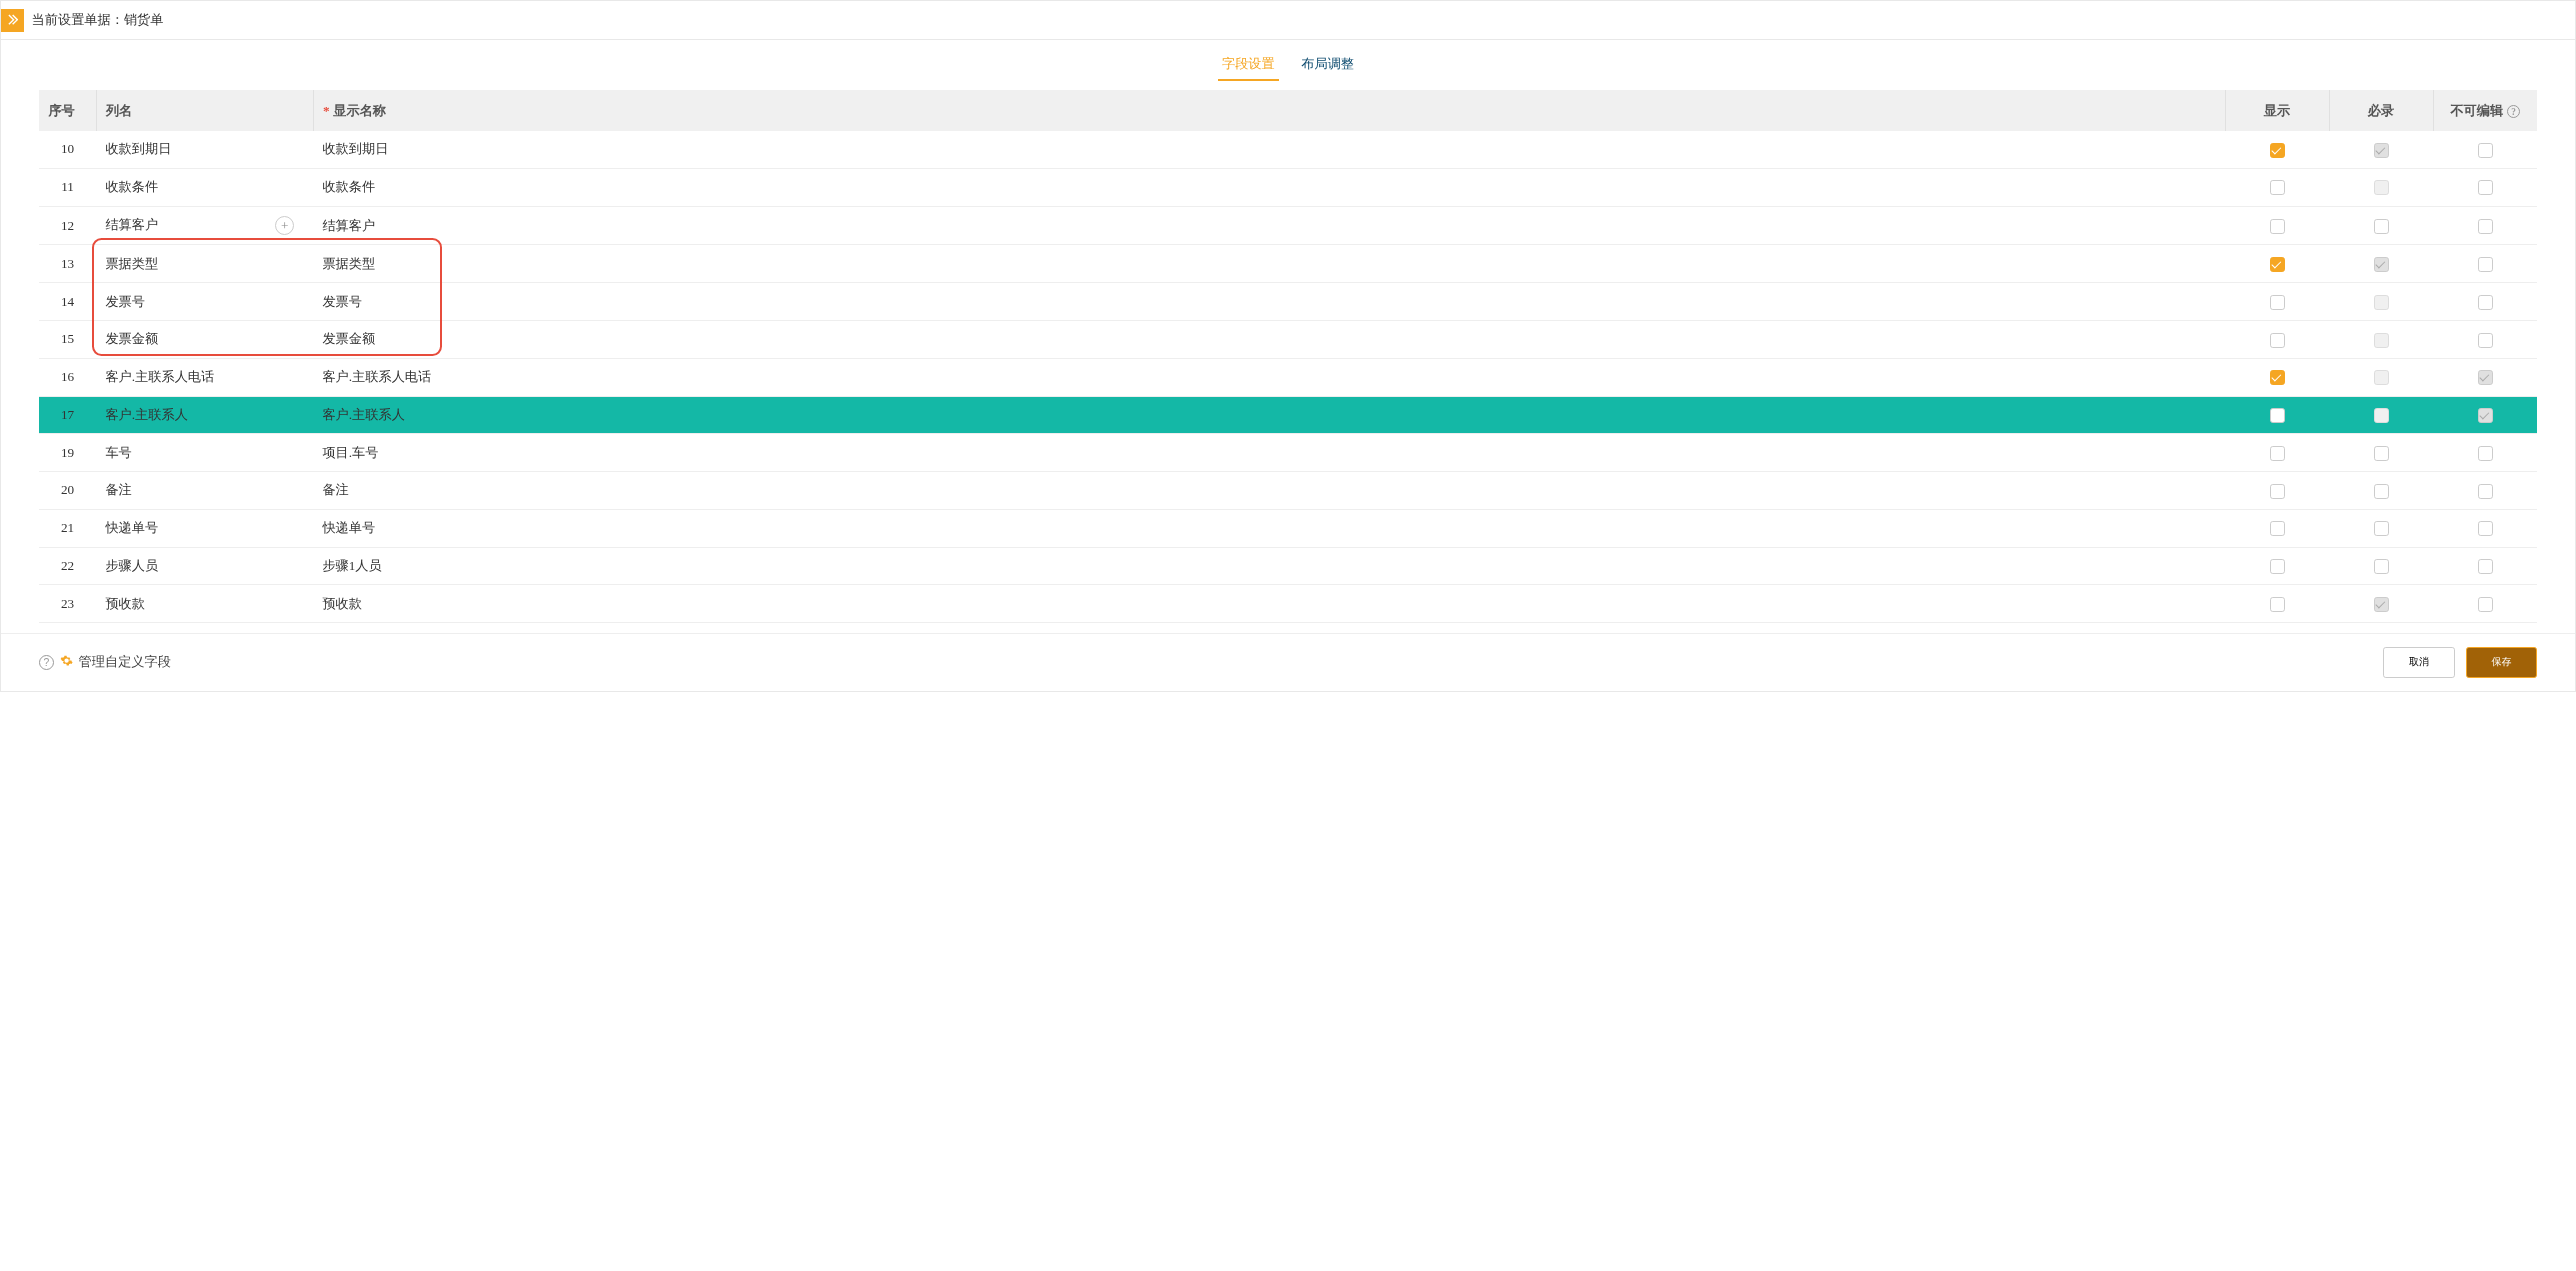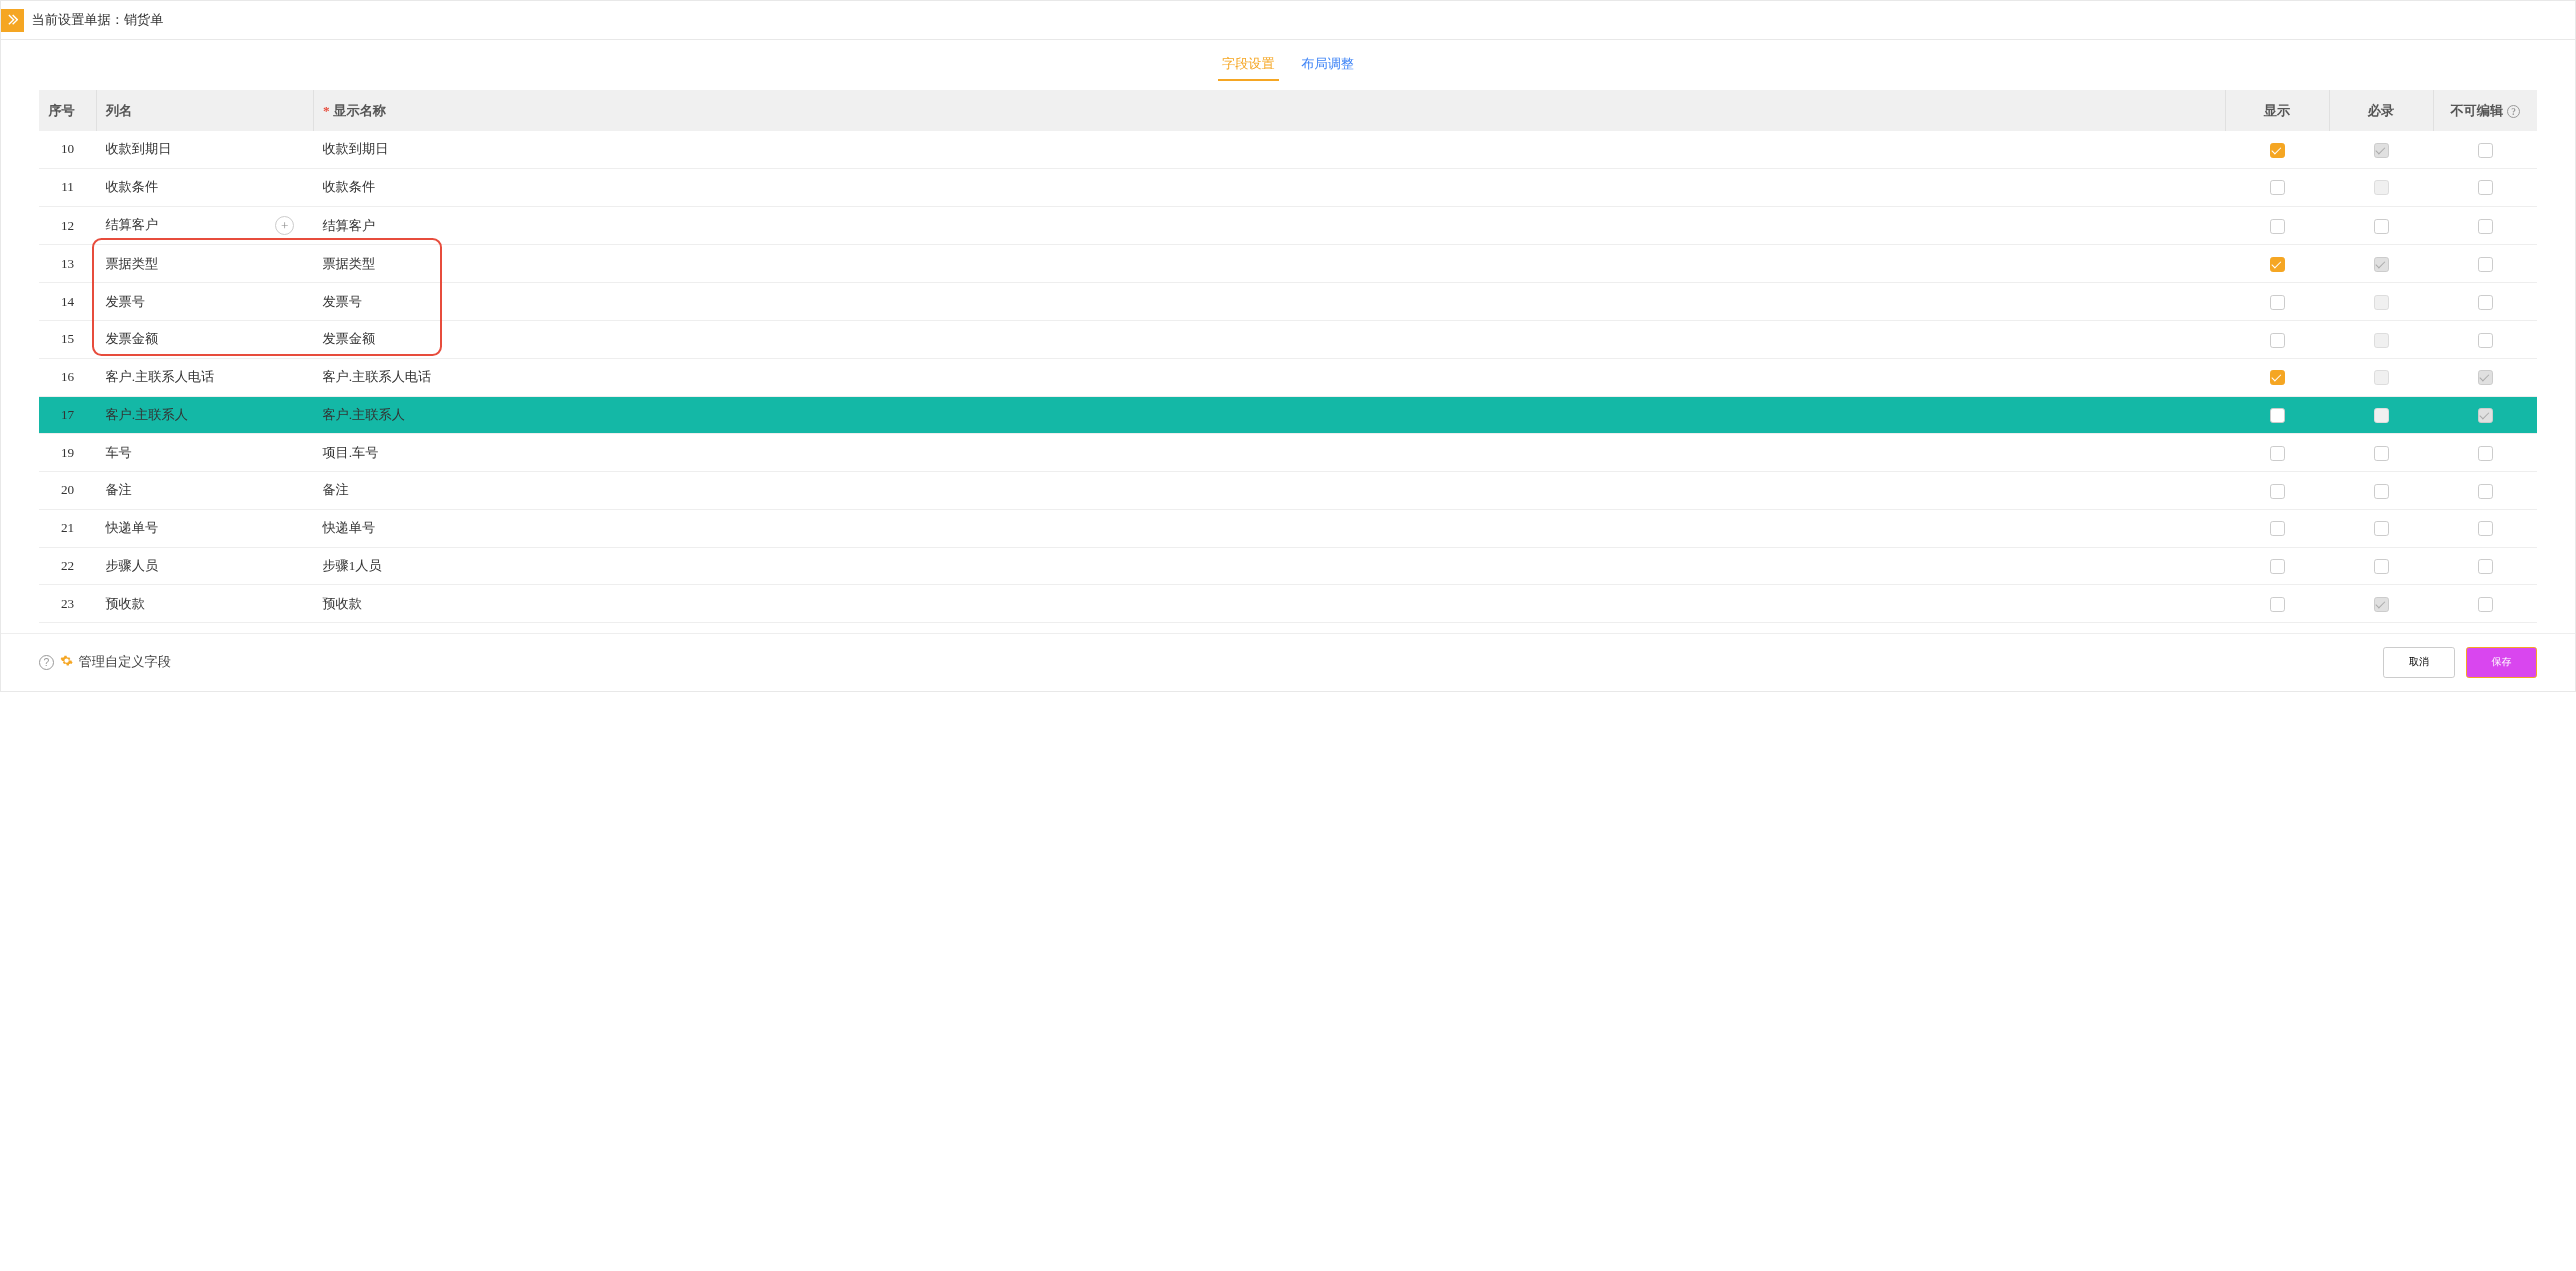--- a/index.html
+++ b/index.html
@@ -57,21 +57,21 @@
   display: flex;
   justify-content: center;
   padding: 9.4px 0;
   gap: 19px;
   border-top: 0.9px solid #e8e8e8;
   margin-top: -0.9px;
 }
 .subtab {
   padding: 5.7px 3.8px;
   cursor: pointer;
-  color: #3b82f6;
+  color: #0c4a6e;
   border-bottom: 2.8px solid transparent;
 }
 .subtab.active {
   color: #f5a623;
   border-bottom: 2.8px solid #f5a623;
 }
 .table-wrap {
   padding: 0 38px;
 }
 .table {
@@ -207,21 +207,21 @@
 }
 .btn {
   padding: 7.6px 24.6px;
   border-radius: 2.8px;
   cursor: pointer;
   font-size: 10px;
   border: 0.9px solid #ccc;
   background: #fff;
 }
 .btn-primary {
-  background: #d946ef;
+  background: #a16207;
   border-color: #f5a623;
   color: #fff;
 }
 .help-icon-sm {
   display: inline-flex;
   width: 13.2px;
   height: 13.2px;
   border: 0.9px solid #999;
   border-radius: 50%;
   align-items: center;

